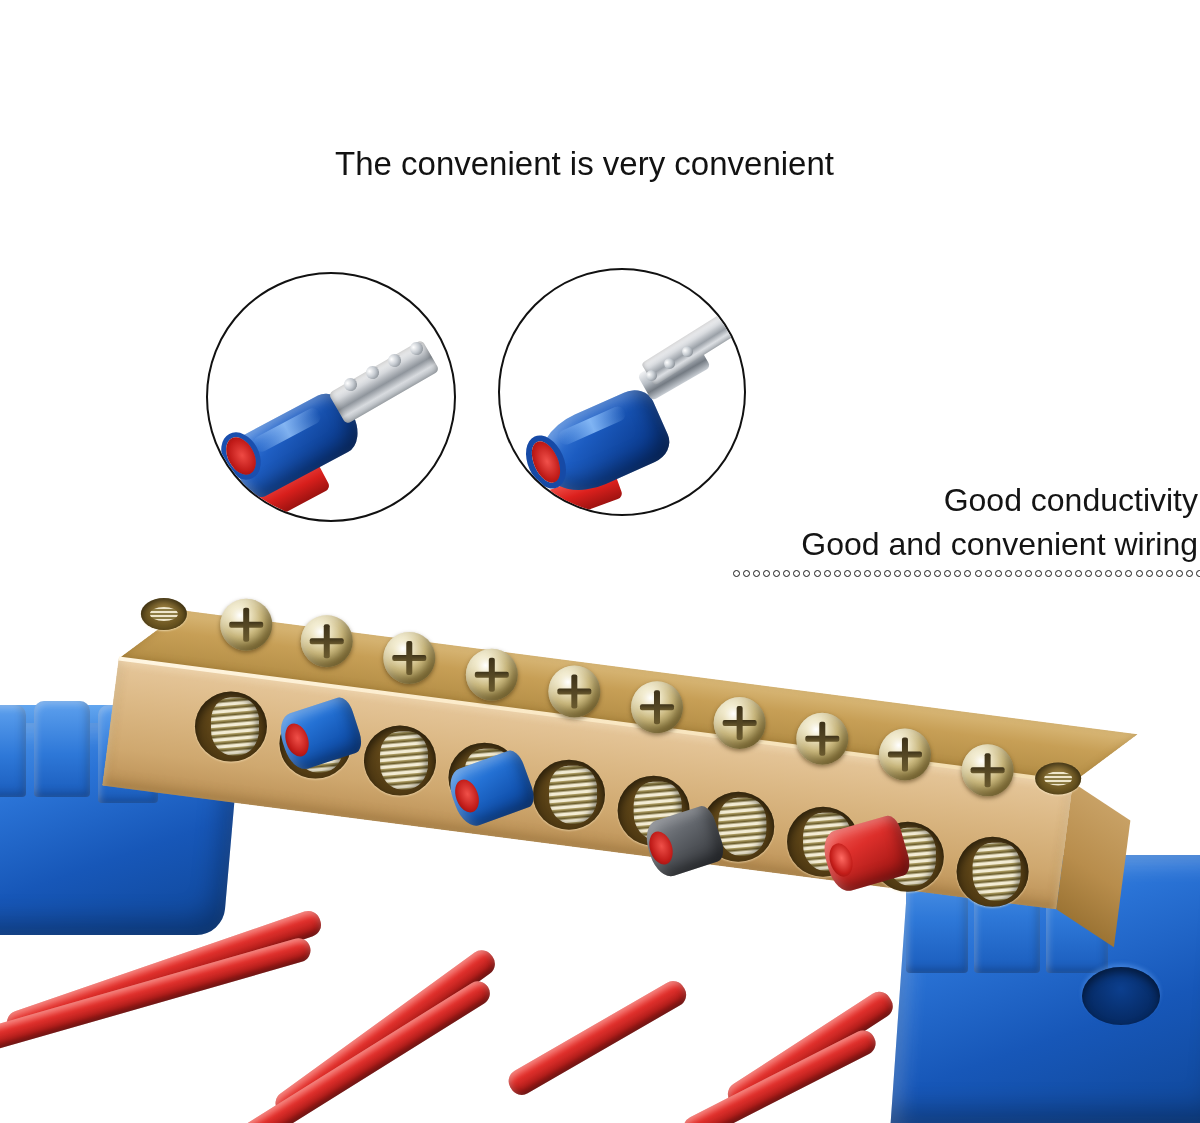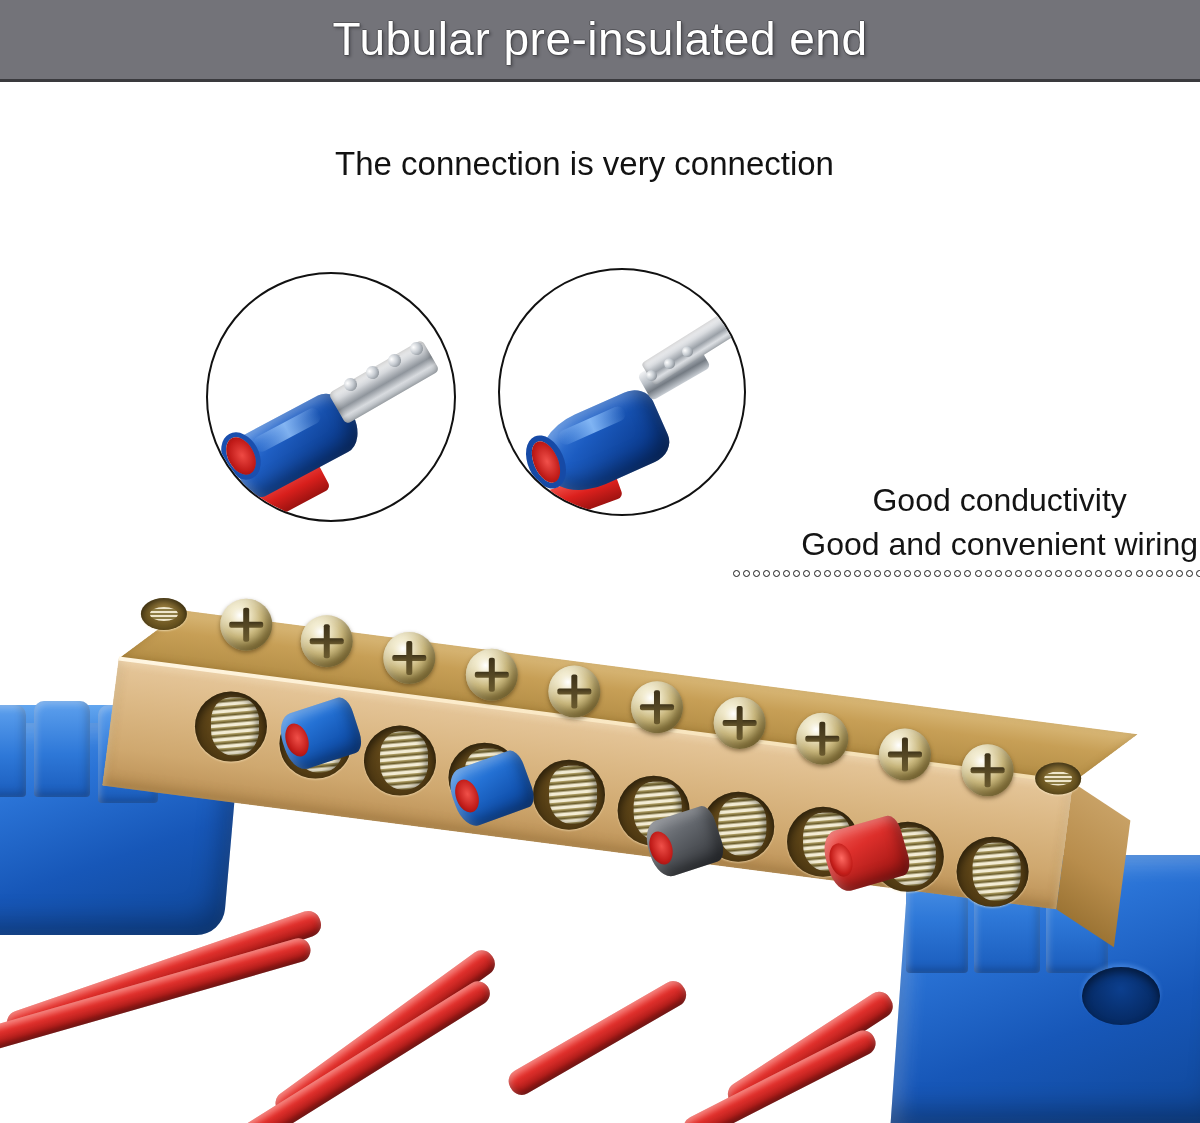--- a/index.html
+++ b/index.html
@@ -65,21 +65,20 @@
     position: absolute;
     right: 2px;
     top: 478px;
     text-align: right;
   }
   .tagline-line {
     font-size: 32px;
     line-height: 44px;
     color: #141414;
     white-space: nowrap;
-    text-align: center;
   }
   #dotted-rule {
     position: absolute;
     left: 733px;
     top: 566px;
     width: 470px;
     height: 14px;
     overflow: hidden;
     display: flex;
     justify-content: space-between;
@@ -394,25 +393,22 @@
     position: absolute;
     border-radius: 50%;
     background: radial-gradient(ellipse at 55% 45%, #f05049 0%, #c01b18 60%, #770f0d 100%);
   }
 </style>
 </head>
 <body>
 
 <div id="page">
 
-  <div id="header-banner">
-    <div id="header-title">Tubular pre-insulated end</div>
-  </div>
-
-  <div id="subtitle">The connection is very connection</div>
+
+  <div id="subtitle">The convenient is very convenient</div>
 
   <div id="inset-1" class="inset-circle">
     <div class="fer-wrap">
       <div id="f1-wire"></div>
       <div id="f1-body"></div>
       <div id="f1-body-hl"></div>
       <div id="f1-mouth"></div>
       <div id="f1-tip"></div>
       <div class="f1-serr" style="left:136px;top:104px;"></div>
       <div class="f1-serr" style="left:158px;top:92px;"></div>

